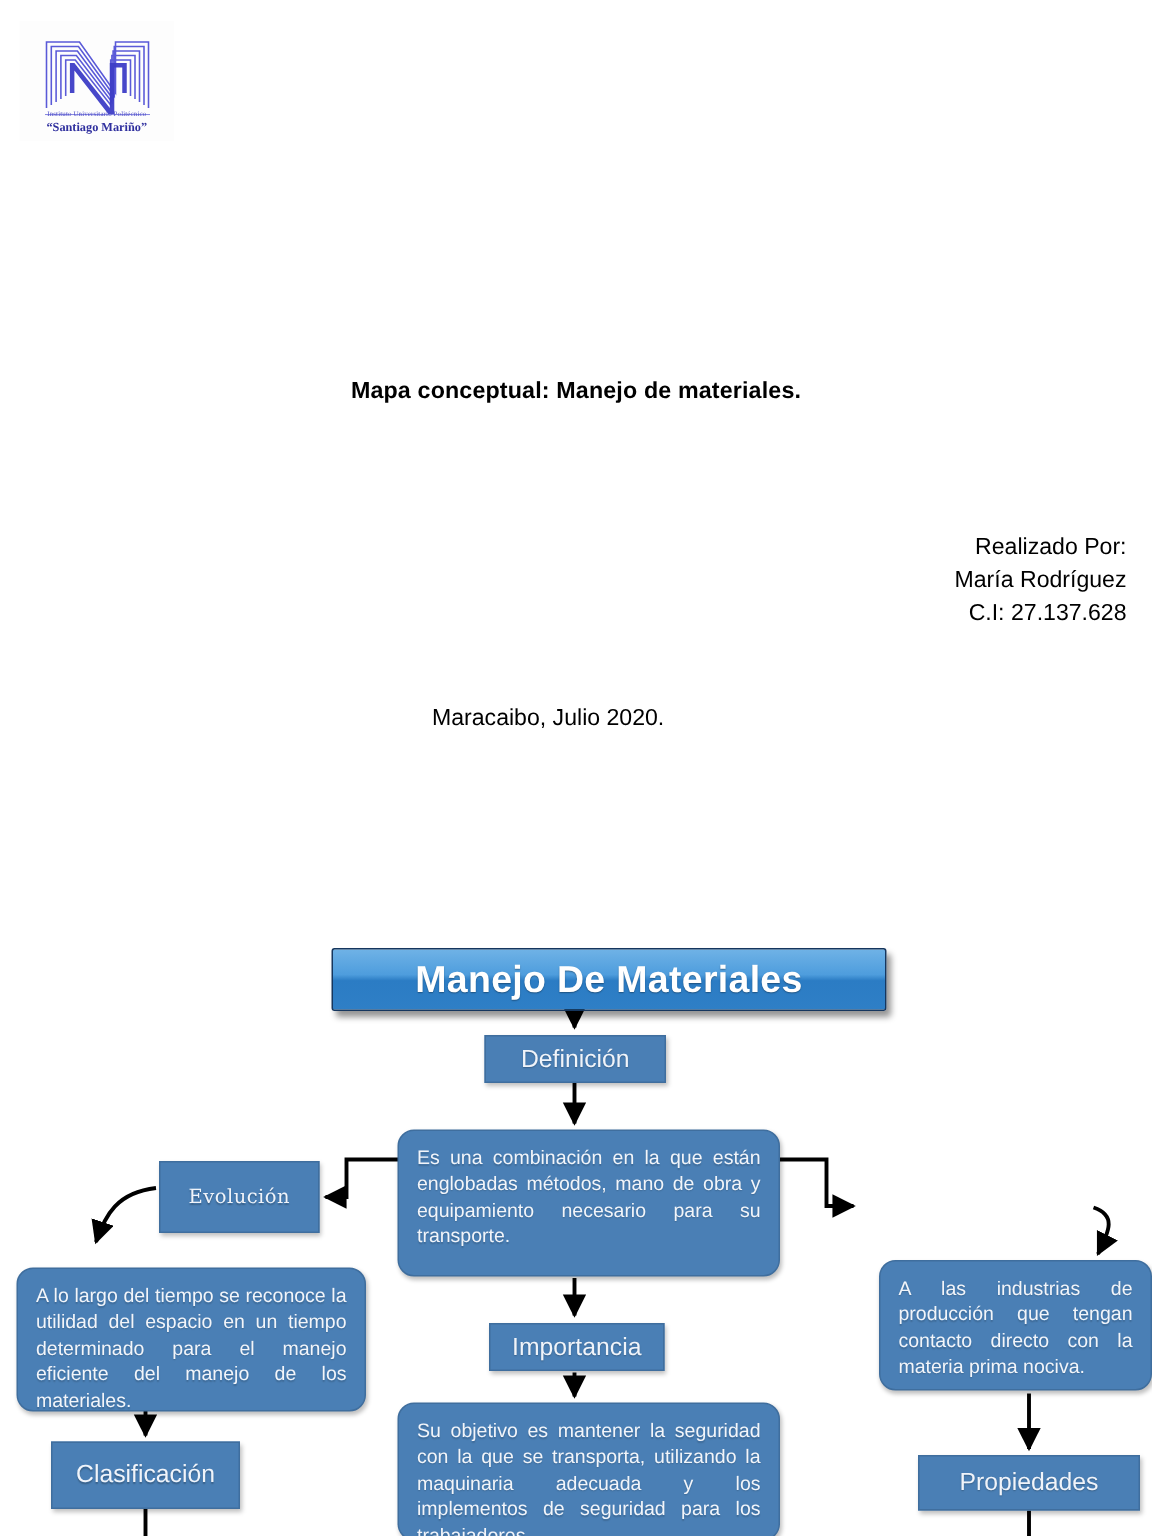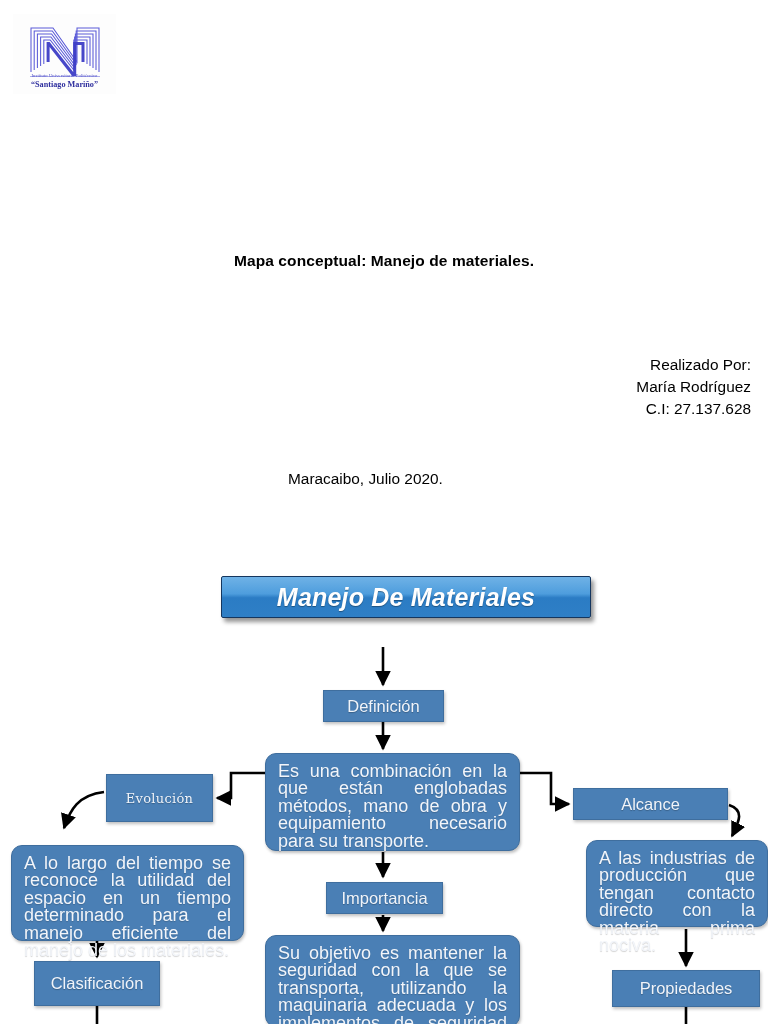--- a/index.html
+++ b/index.html
@@ -103,32 +103,31 @@
 
   .svg-links {
     position: absolute;
     left: 0; top: 0;
     width: 768px; height: 1024px;
   }
 
   
   .banner {
     position: absolute;
-    left: 221px; top: 576px;
+    left: 221px; top: 632px;
     width: 370px; height: 42px;
     box-sizing: border-box;
     border: 1.4px solid #15365e;
     border-radius: 2px;
     background: linear-gradient(to bottom,
         #6fb2e6 0%, #4e9ddd 42%, #2b7cc4 52%, #2f7fc6 100%);
     box-shadow: 3px 4px 4px rgba(0,0,0,.42);
     display: flex;
     align-items: center;
     justify-content: center;
-    font-style: italic;
   }
   .banner-label {
     font-size: 25px;
     font-weight: bold;
     color: #ffffff;
     letter-spacing: .2px;
     text-shadow: 0 1px 1px rgba(0,0,0,.35);
     white-space: nowrap;
   }
 
@@ -153,21 +152,21 @@
     color: #f0f4fa;
     white-space: nowrap;
     text-shadow: 0 1px 1px rgba(0,0,0,.25);
   }
   .node.para {
     align-items: flex-start;
     justify-content: flex-start;
     border-radius: 11px;
   }
   .node-text {
-    font-size: 18px;
+    font-size: 13px;
     line-height: 17.4px;
     color: #f2f5fa;
     text-align: justify;
     text-align-last: left;
     padding: 9px 12px 7px 12px;
     text-shadow: 0 1px 1px rgba(0,0,0,.18);
   }
   
   .node.fancy .node-label {
     font-family: "DejaVu Serif", serif;
@@ -277,23 +276,20 @@
   </div>
 
   <div class="node para" id="node-evo-text">
     <span class="node-text">A lo largo del tiempo se reconoce la utilidad del espacio en un tiempo determinado para el manejo eficiente del manejo de los materiales.</span>
   </div>
 
   <div class="node small" id="node-clasif">
     <span class="node-label">Clasificación</span>
   </div>
 
-  <div class="node small" id="node-alcance">
-    <span class="node-label">Alcance</span>
-  </div>
 
   <div class="node para" id="node-alc-text">
     <span class="node-text">A las industrias de producción que tengan contacto directo con la materia prima nociva.</span>
   </div>
 
   <div class="node small" id="node-propied">
     <span class="node-label">Propiedades</span>
   </div>
 
   <div class="node small" id="node-import">

